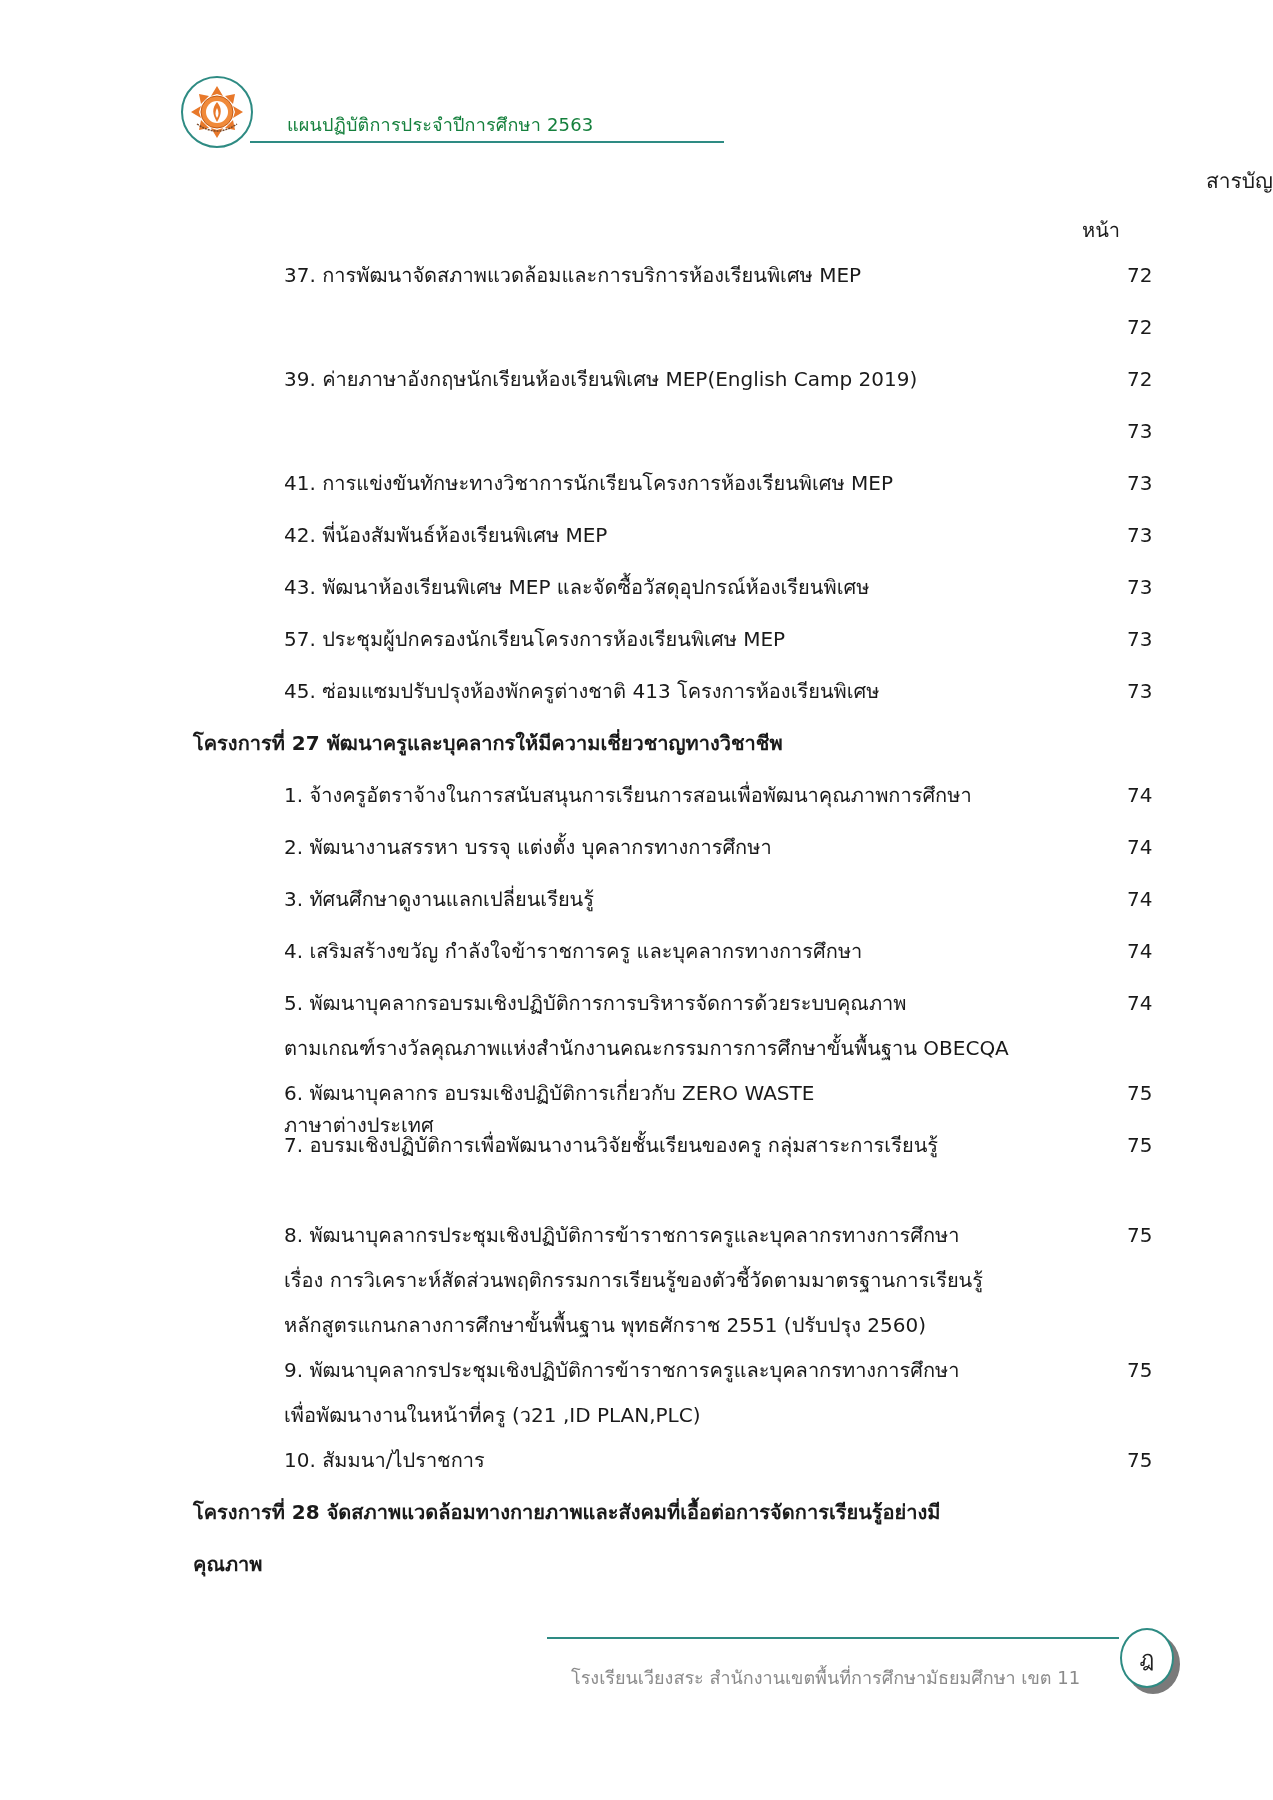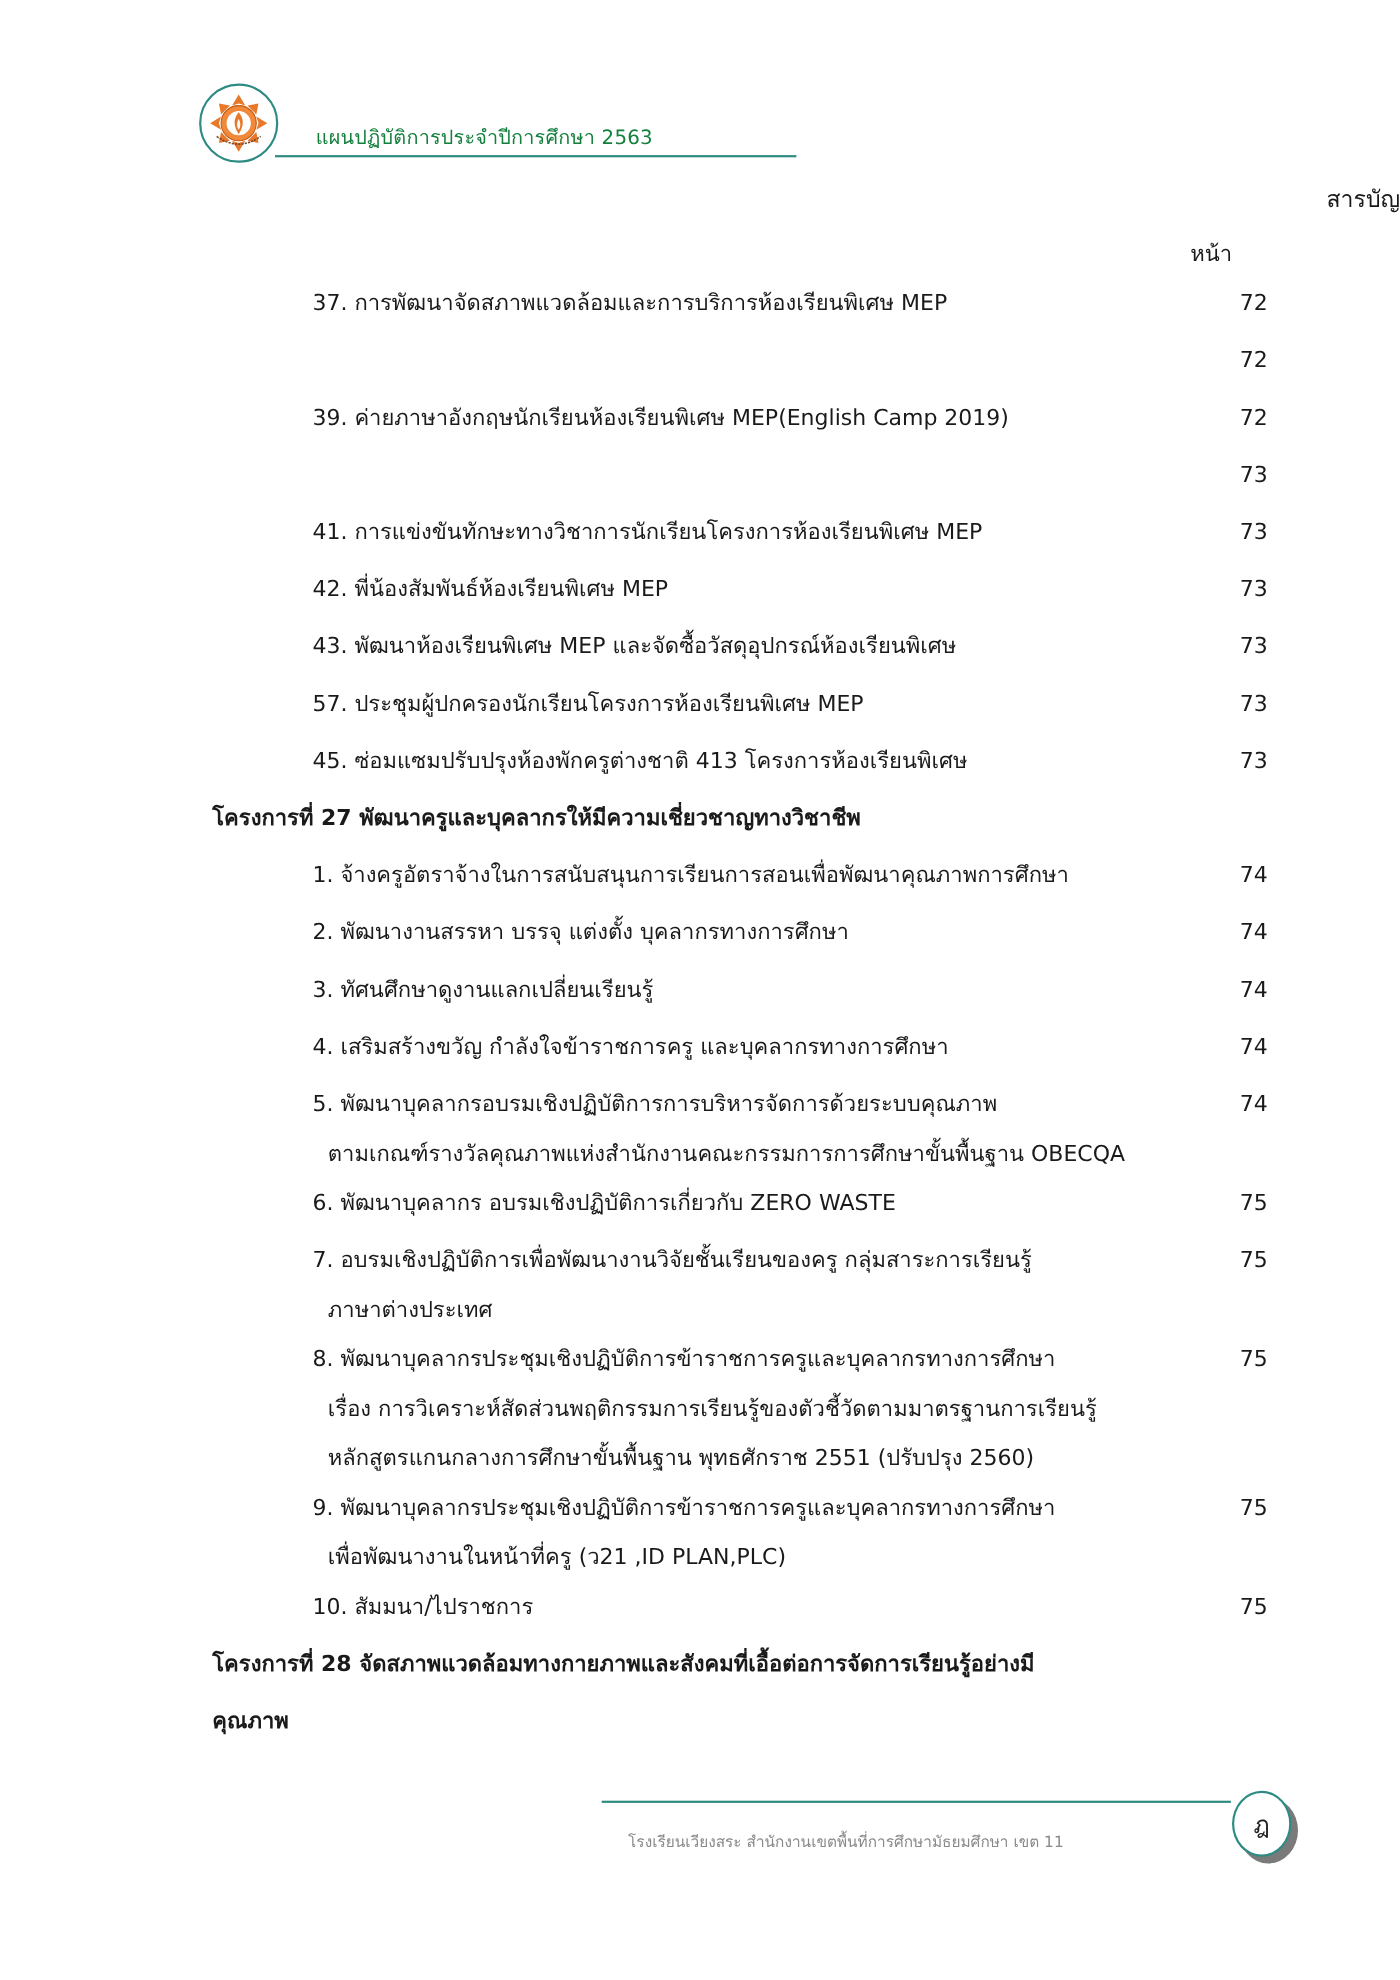--- a/index.html
+++ b/index.html
@@ -35,27 +35,27 @@
     position: absolute; font-size: 20px; white-space: nowrap; line-height: 30px;
   }
   .row .pg {
     position: absolute; left: 820px; top: 0; margin-left: 33px;
   }
   .entry { left: 284px; width: 860px; }
   .entry .pg { left: 810px; }
   .section {
     left: 193px; font-weight: bold; font-size: 20px;
   }
-  .cont { left: 284px; font-size: 20px; margin-left: 14px; }
+  .cont { left: 284px; font-size: 20px; }
   .footer-rule {
     position: absolute; left: 547px; top: 1637px; width: 572px; height: 2px;
     background: #2e8b83;
   }
   .footer-text {
-    position: absolute; left: 571px; top: 1663px; font-size: 14px; color: #8a8a8a;
+    position: absolute; left: 571px; top: 1663px; font-size: 18px; color: #8a8a8a;
   }
   .footer-badge {
     position: absolute; left: 1120px; top: 1628px; width: 60px; height: 66px;
   }
   .footer-badge .shadow {
     position: absolute; left: 6px; top: 6px; width: 54px; height: 60px;
     border-radius: 50%; background: #7a7a7a;
   }
   .footer-badge .circle {
     position: absolute; left: 0; top: 0; width: 54px; height: 60px;
@@ -154,21 +154,21 @@
   <div class="row cont" style="top:1033px">ตามเกณฑ์รางวัลคุณภาพแห่งสำนักงานคณะกรรมการการศึกษาขั้นพื้นฐาน OBECQA</div>
 
   <div class="row entry" style="top:1078px">
     <span>6. พัฒนาบุคลากร อบรมเชิงปฏิบัติการเกี่ยวกับ ZERO WASTE</span>
     <span class="pg">75</span>
   </div>
   <div class="row entry" style="top:1130px">
     <span>7. อบรมเชิงปฏิบัติการเพื่อพัฒนางานวิจัยชั้นเรียนของครู กลุ่มสาระการเรียนรู้</span>
     <span class="pg">75</span>
   </div>
-  <div class="row cont" style="top:1175px">ภาษาต่างประเทศ</div>
+  <div class="row cont" style="top:1110px">ภาษาต่างประเทศ</div>
 
   <div class="row entry" style="top:1220px">
     <span>8. พัฒนาบุคลากรประชุมเชิงปฏิบัติการข้าราชการครูและบุคลากรทางการศึกษา</span>
     <span class="pg">75</span>
   </div>
   <div class="row cont" style="top:1265px">เรื่อง การวิเคราะห์สัดส่วนพฤติกรรมการเรียนรู้ของตัวชี้วัดตามมาตรฐานการเรียนรู้</div>
   <div class="row cont" style="top:1310px">หลักสูตรแกนกลางการศึกษาขั้นพื้นฐาน พุทธศักราช 2551 (ปรับปรุง 2560)</div>
 
   <div class="row entry" style="top:1355px">
     <span>9. พัฒนาบุคลากรประชุมเชิงปฏิบัติการข้าราชการครูและบุคลากรทางการศึกษา</span>

